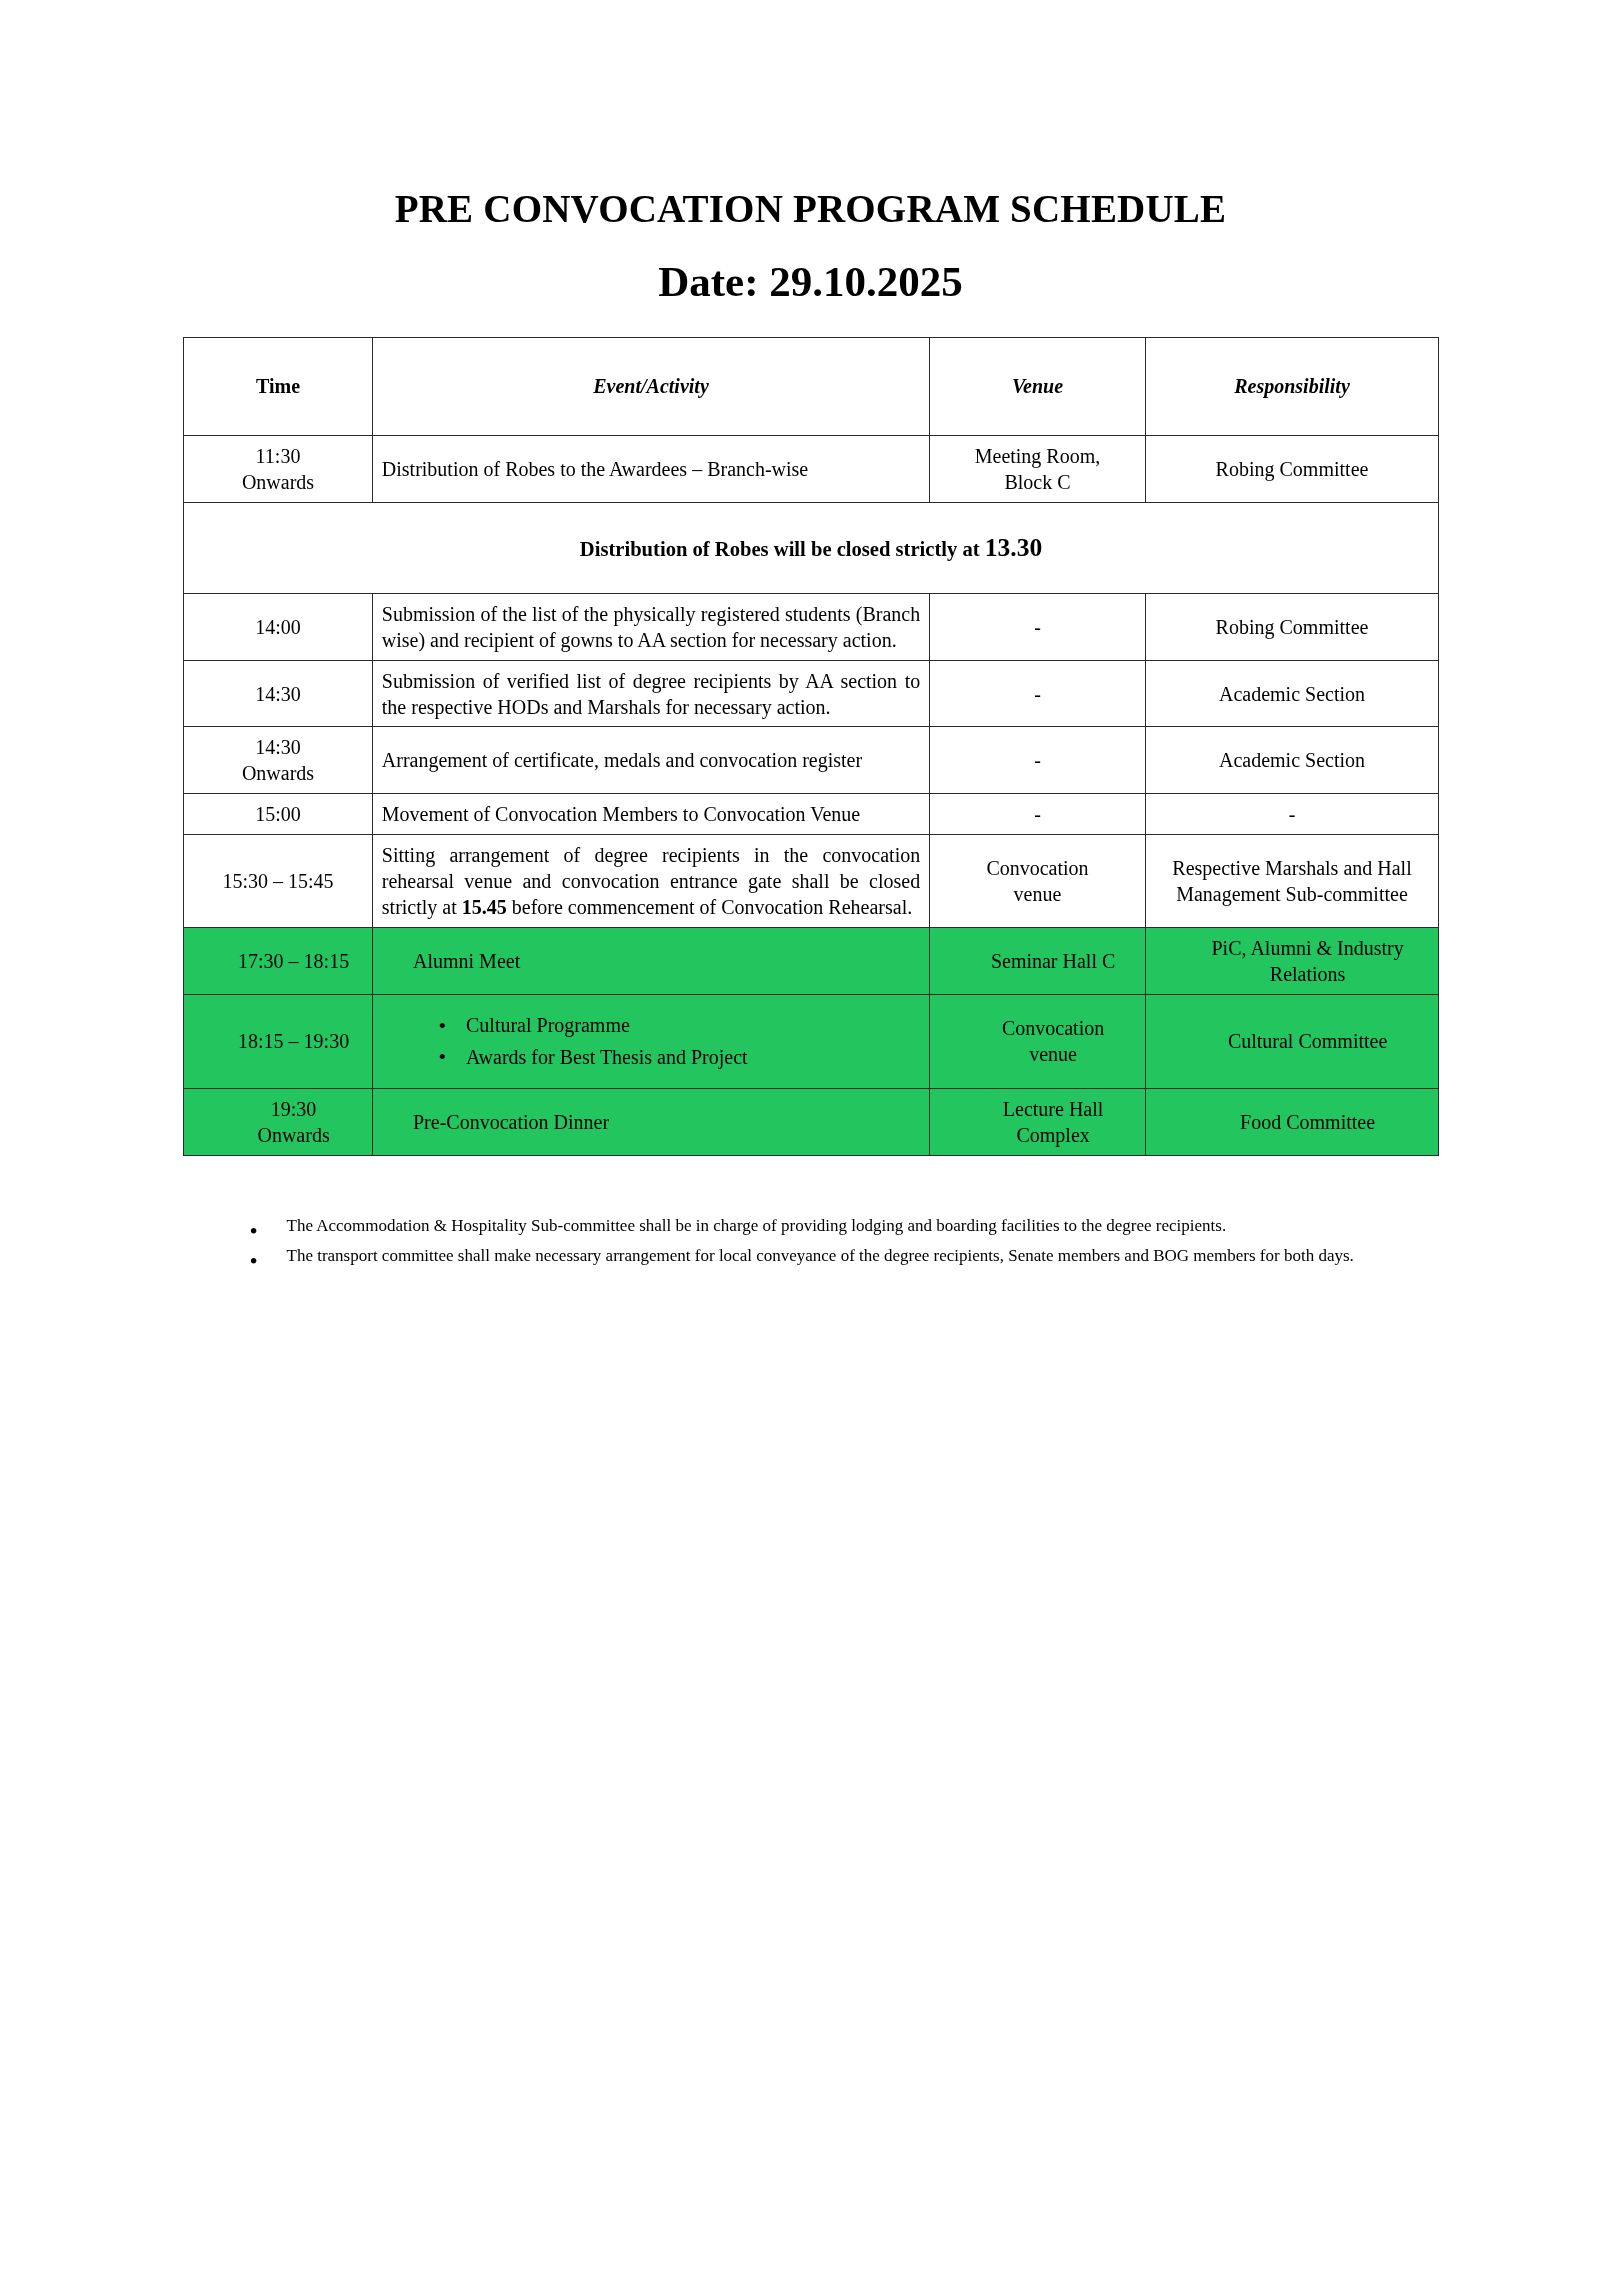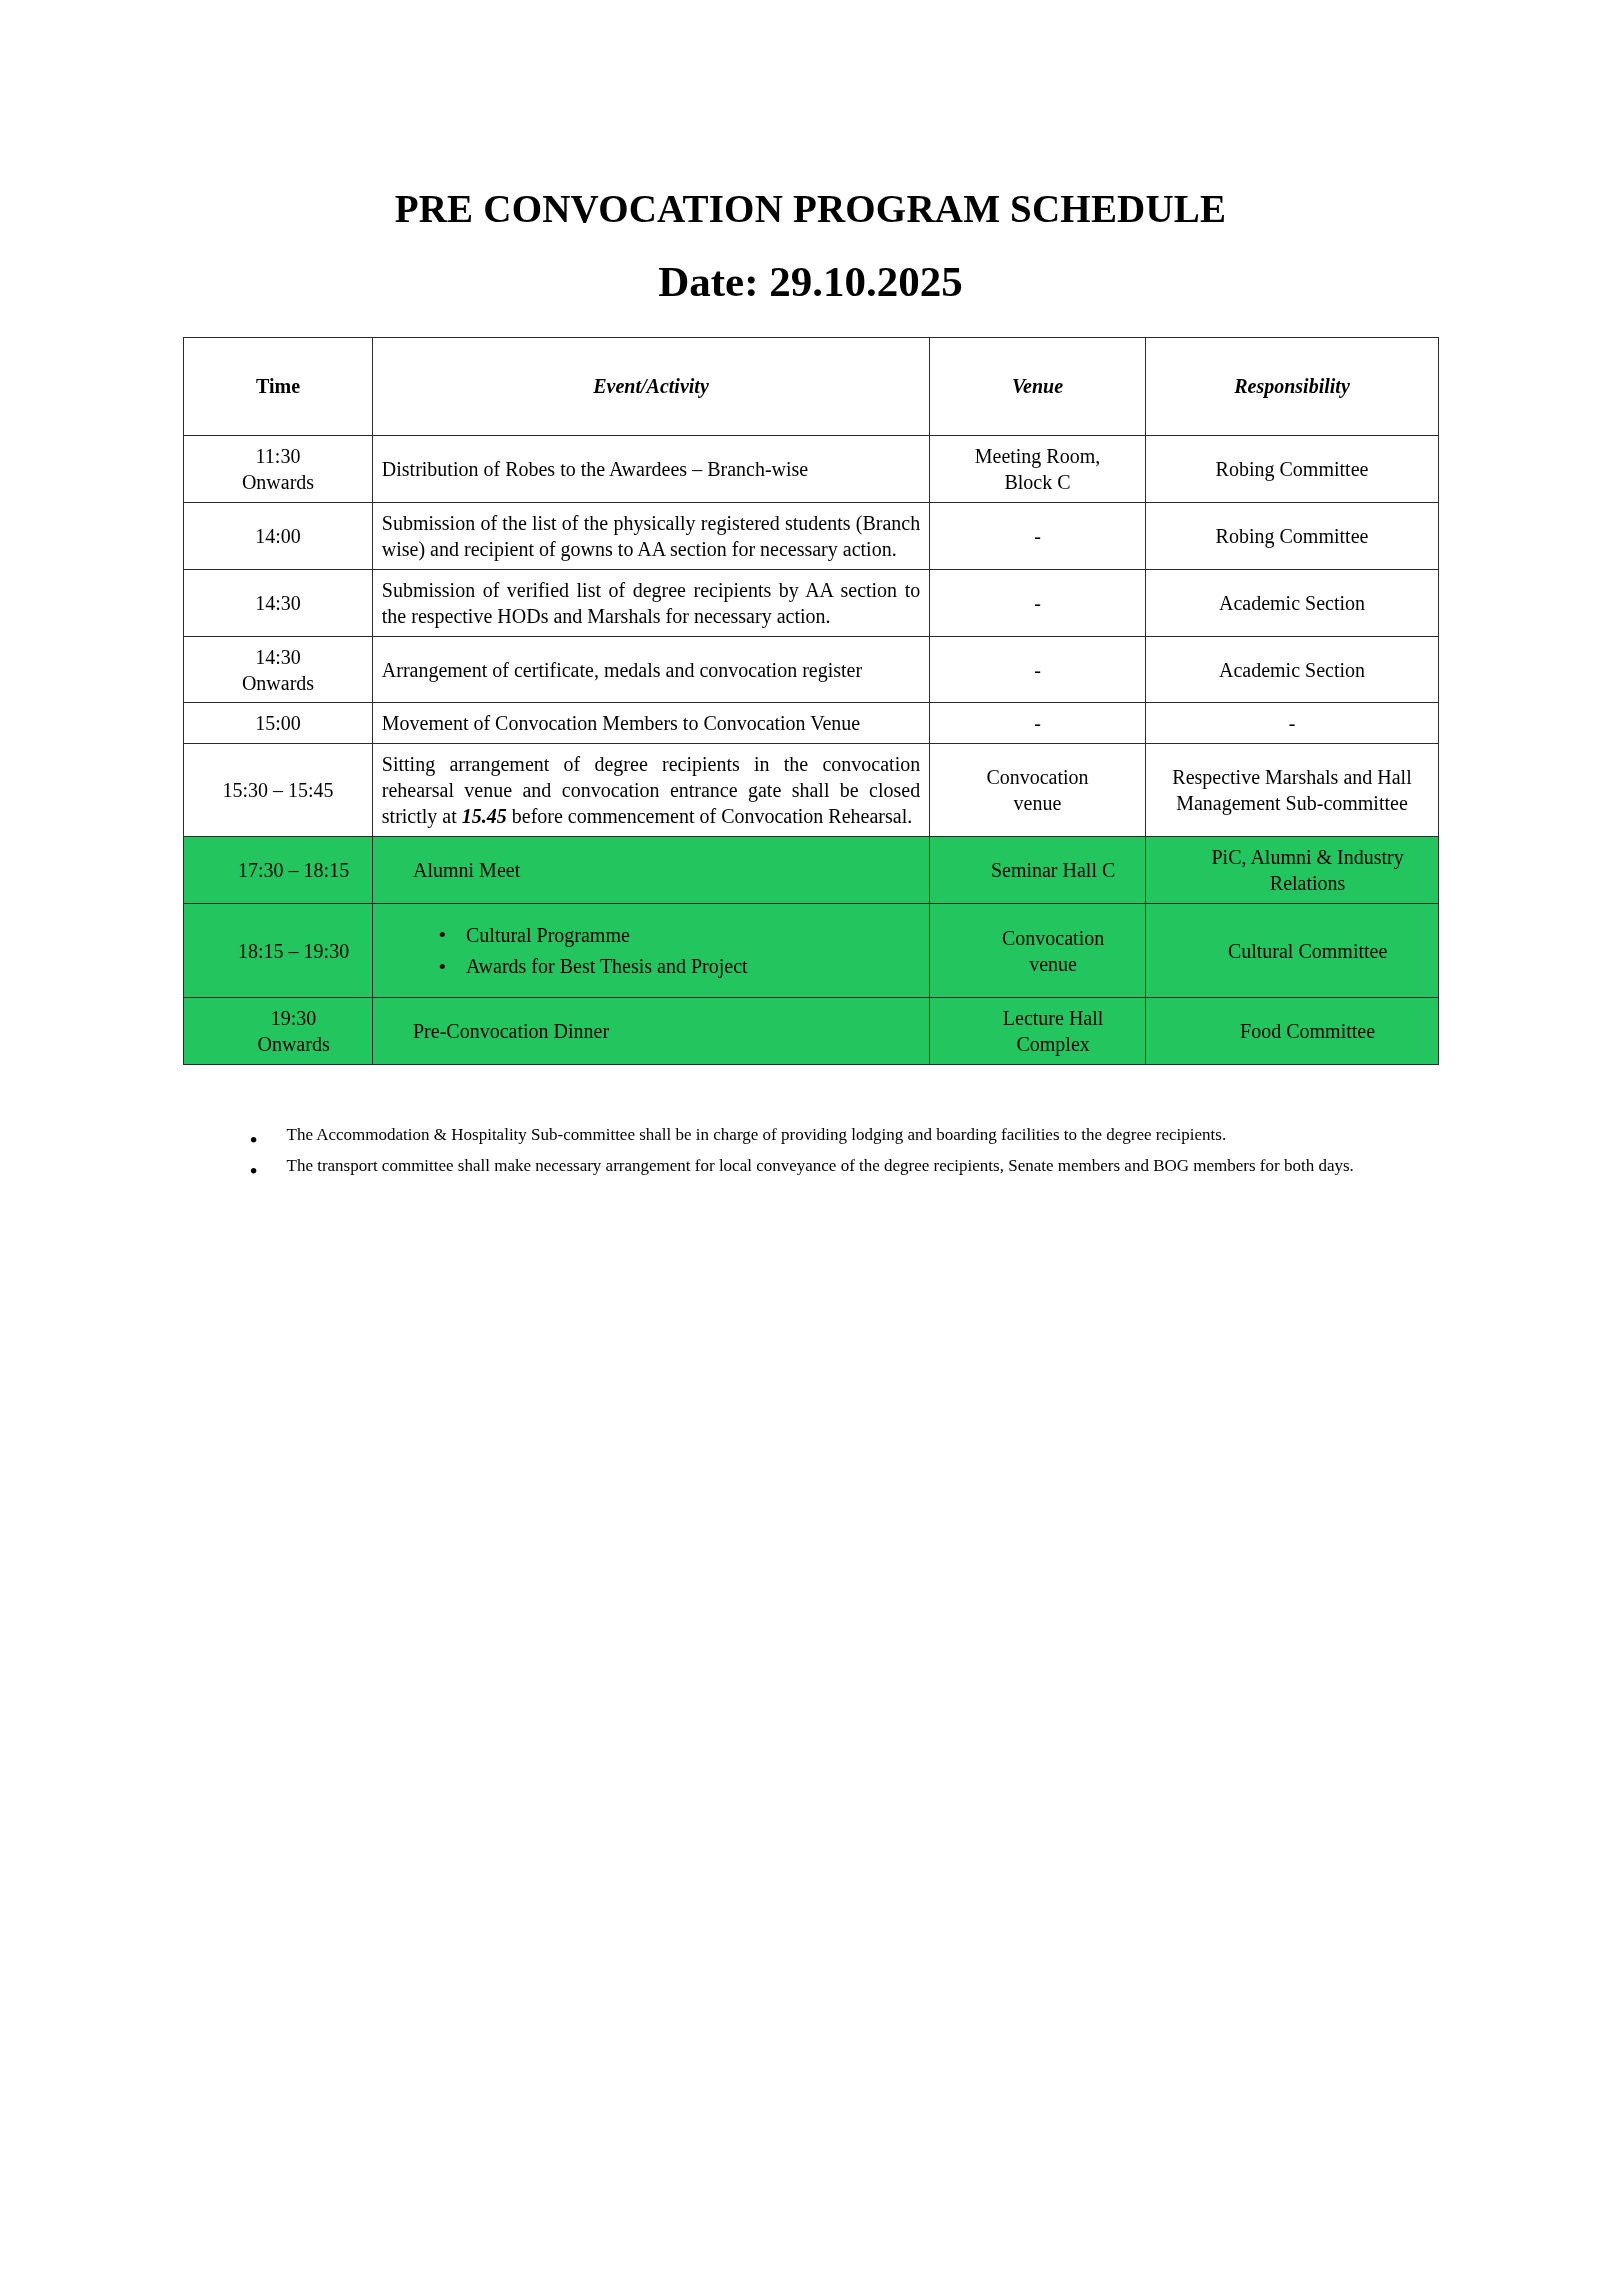--- a/index.html
+++ b/index.html
@@ -82,21 +82,21 @@
   td.resp   { text-align: center; }
 
   td.merged-note {
     text-align: center;
     font-weight: bold;
     height: 76px;
     vertical-align: middle;
     font-size: 20.6px;
   }
   .big-time { font-size: 25.5px; font-weight: bold; }
-  .bold { font-weight: bold; font-style: italic; }
+  .bold { font-weight: bold; }
 
   tr.hl td { background: #22c55e; padding-left: 40px; }
 
   ul.cell-list {
     margin: 8px;
     padding: 0 0 0 45px;
     list-style: none;
   }
   ul.cell-list li {
     position: relative;
@@ -178,20 +178,25 @@
             <span>Onwards</span>
           </td>
           <td class="event">Distribution of Robes to the Awardees – Branch-wise</td>
           <td class="venue">
             <span>Meeting Room,</span><br>
             <span>Block C</span>
           </td>
           <td class="resp">Robing Committee</td>
         </tr>
 
+        <tr>
+          <td class="merged-note" colspan="4">
+            <span>Distribution of Robes will be closed strictly at </span><span class="big-time">13.30</span>
+          </td>
+        </tr>
 
         <tr>
           <td class="time">14:00</td>
           <td class="event">Submission of the list of the physically registered students (Branch wise) and recipient of gowns to AA section for necessary action.</td>
           <td class="venue">-</td>
           <td class="resp">Robing Committee</td>
         </tr>
 
         <tr>
           <td class="time">14:30</td>

